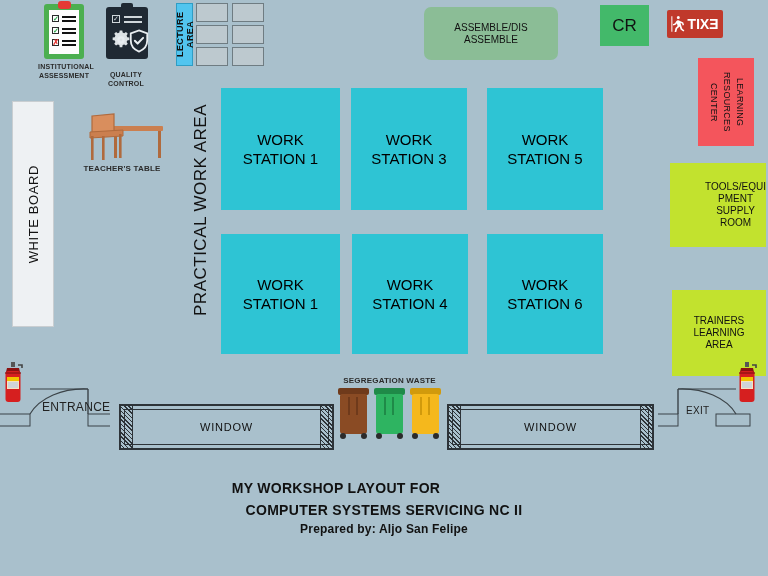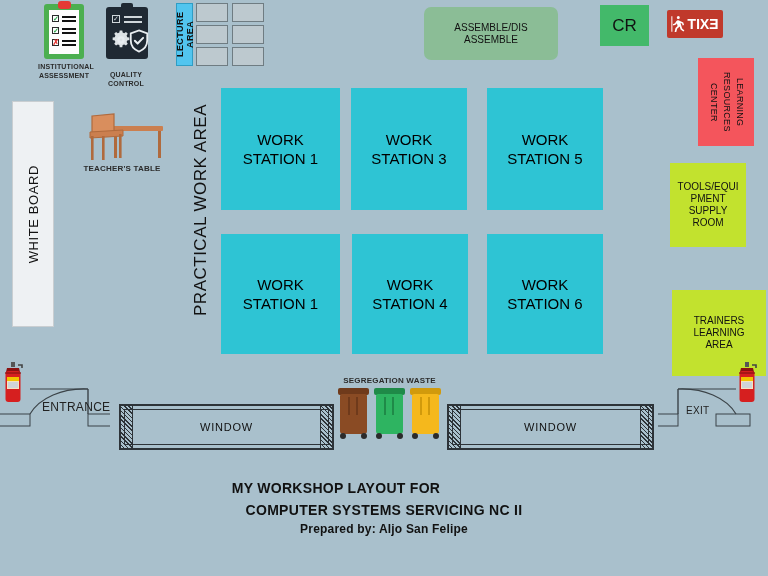--- a/index.html
+++ b/index.html
@@ -161,21 +161,21 @@
   </div>
 
   <div class="abs lrc ctr" style="left:698px;top:58px;width:56px;height:88px;">
     <span>
       <span>LEARNING</span>
       <br><span>RESOURCES</span>
       <br><span>CENTER</span>
     </span>
   </div>
 
-  <div class="abs greenroom ctr room" style="left:670px;top:163px;width:76px;height:84px;">
+  <div class="abs greenroom ctr room" style="left:670px;top:163px;width:96px;height:84px;justify-content:flex-end;">
     <div>
       <div>TOOLS/EQUI</div>
       <div>PMENT</div>
       <div>SUPPLY</div>
       <div>ROOM</div>
     </div>
   </div>
 
   <div class="abs greenroom ctr room" style="left:672px;top:266px;width:94px;height:86px;margin-top:24px;">
     <div>

